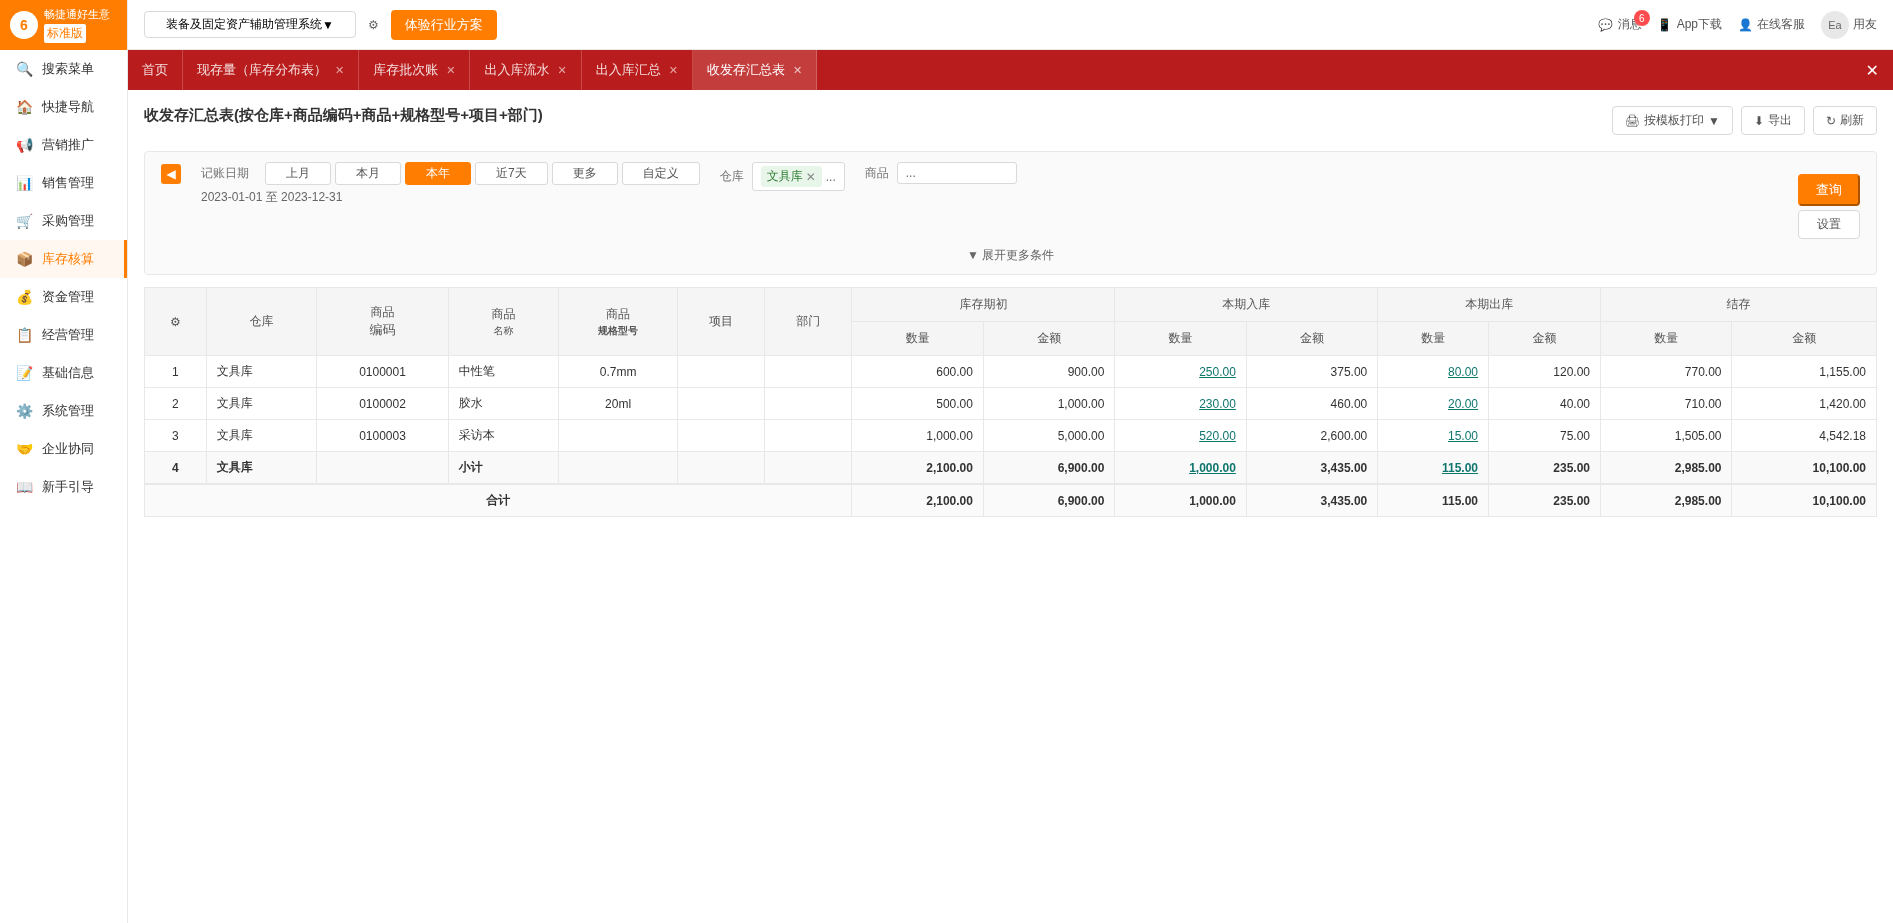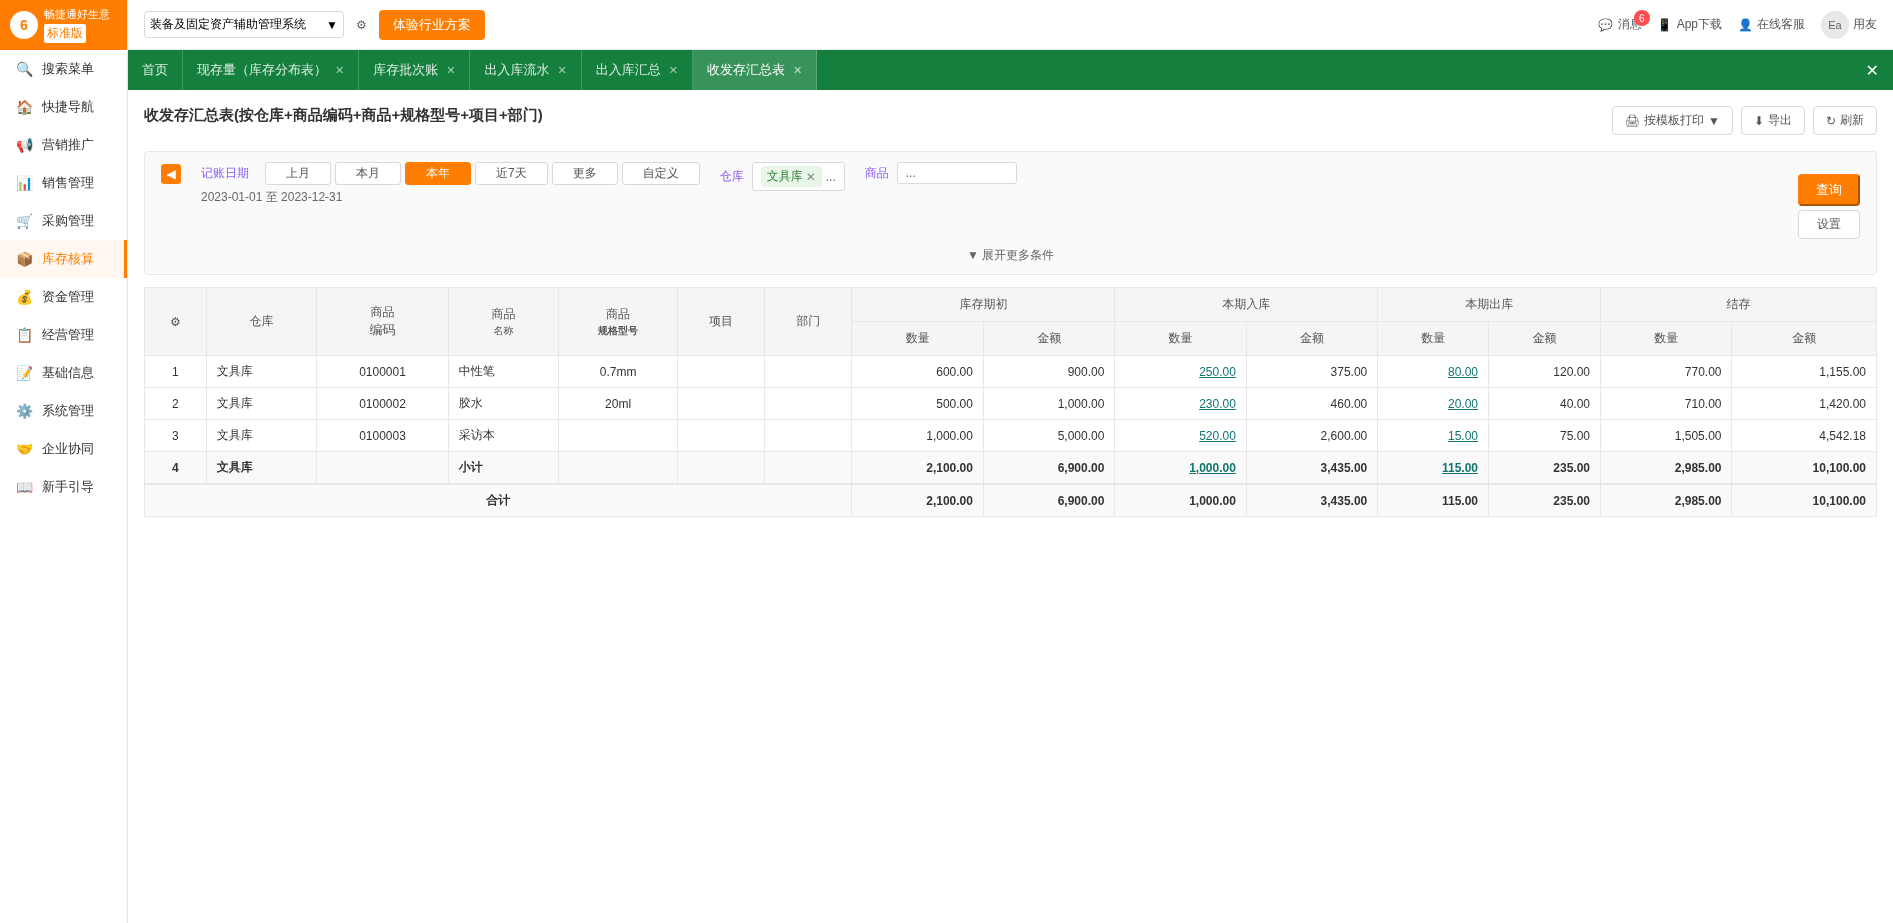--- a/index.html
+++ b/index.html
@@ -13,43 +13,43 @@
     .sidebar-item { display: flex; align-items: center; gap: 8px; padding: 10px 16px; cursor: pointer; color: #333; font-size: 13px; }
     .sidebar-item.active { background: #fff7f0; color: #ff7d00; border-right: 3px solid #ff7d00; }
     .sidebar-item-icon { font-size: 14px; width: 18px; text-align: center; }
 
     
     .main { flex: 1; display: flex; flex-direction: column; overflow: hidden; }
 
     
     .top-header { height: 50px; background: #fff; border-bottom: 1px solid #e8e8e8; display: flex; align-items: center; justify-content: space-between; padding: 0 16px; flex-shrink: 0; }
     .top-header-left { display: flex; align-items: center; gap: 12px; }
-    .system-select { display: flex; align-items: center; gap: 20px; border: 1px solid #d9d9d9; border-radius: 4px; padding: 4px 5px; cursor: pointer; }
+    .system-select { display: flex; align-items: center; gap: 0; border: 1px solid #d9d9d9; border-radius: 4px; padding: 4px 21px; cursor: pointer; }
     .top-header-btn { background: #ff7d00; color: white; border: none; border-radius: 4px; padding: 6px 14px; cursor: pointer; font-size: 13px; }
     .top-header-right { display: flex; align-items: center; gap: 16px; }
     .header-action { display: flex; align-items: center; gap: 4px; cursor: pointer; color: #555; font-size: 12px; }
     .badge { background: #ff4d4f; color: white; border-radius: 50%; width: 16px; height: 16px; font-size: 10px; display: flex; align-items: center; justify-content: center; }
     .user-avatar { width: 28px; height: 28px; background: #e8e8e8; border-radius: 50%; display: flex; align-items: center; justify-content: center; font-size: 11px; color: #666; }
 
     
-    .tab-bar { background: #15803d; display: flex; align-items: center; height: 40px; flex-shrink: 0; }
+    .tab-bar { background: #b91c1c; display: flex; align-items: center; height: 40px; flex-shrink: 0; }
     .tab-item { display: flex; align-items: center; gap: 6px; padding: 0 14px; height: 100%; cursor: pointer; color: rgba(255,255,255,0.85); font-size: 13px; border-right: 1px solid rgba(255,255,255,0.2); }
     .tab-item.active { background: rgba(255,255,255,0.15); color: white; }
     .tab-close { font-size: 11px; opacity: 0.7; margin-left: 2px; }
     .tab-bar-close { margin-left: auto; padding: 0 14px; color: white; cursor: pointer; font-size: 16px; }
 
     
     .page-content { flex: 1; background: white; overflow-y: auto; padding: 16px; display: flex; flex-direction: column; }
     .page-title { font-size: 15px; font-weight: bold; color: #333; margin-bottom: 14px; }
 
     
     .filter-bar { background: #fafafa; border: 1px solid #e8e8e8; border-radius: 4px; padding: 10px 16px; margin-bottom: 12px; }
     .filter-row { display: flex; align-items: center; gap: 16px; flex-wrap: wrap; }
     .filter-group { display: flex; align-items: center; gap: 8px; }
-    .filter-label { color: #8b5cf6; font-size: 12px; flex-shrink: 0; }
+    .filter-label { color: #737373; font-size: 12px; flex-shrink: 0; }
     .filter-date-btns { display: flex; gap: 4px; }
     .date-btn { padding: 2px 20px; border: 1px solid #d9d9d9; border-radius: 3px; cursor: pointer; font-size: 12px; background: white; color: #555; }
     .date-btn.active { background: #ff7d00; color: white; border-color: #ff7d00; }
     .date-range { font-size: 12px; color: #666; margin-top: 4px; }
     .filter-warehouse { display: flex; align-items: center; gap: 4px; background: white; border: 1px solid #d9d9d9; border-radius: 3px; padding: 3px 8px; }
     .filter-tag { background: #e8f5e9; color: #2e7d32; padding: 2px 6px; border-radius: 3px; font-size: 12px; display: flex; align-items: center; gap: 3px; }
     .filter-tag-close { cursor: pointer; color: #888; }
     .filter-more { color: #666; cursor: pointer; font-size: 12px; }
     .filter-product { display: flex; align-items: center; gap: 4px; background: white; border: 1px solid #d9d9d9; border-radius: 3px; padding: 3px 8px; min-width: 120px; }
     .more-conditions { text-align: center; margin-top: 8px; }

